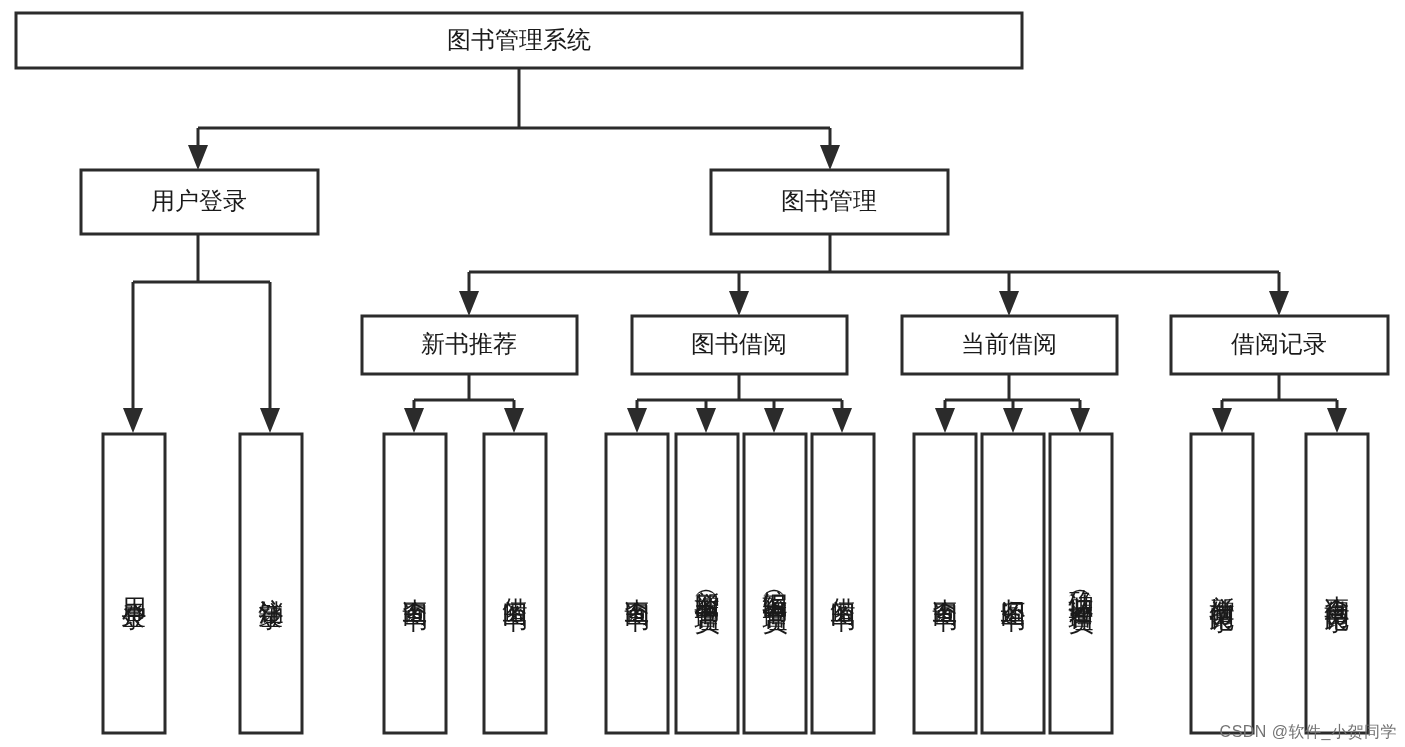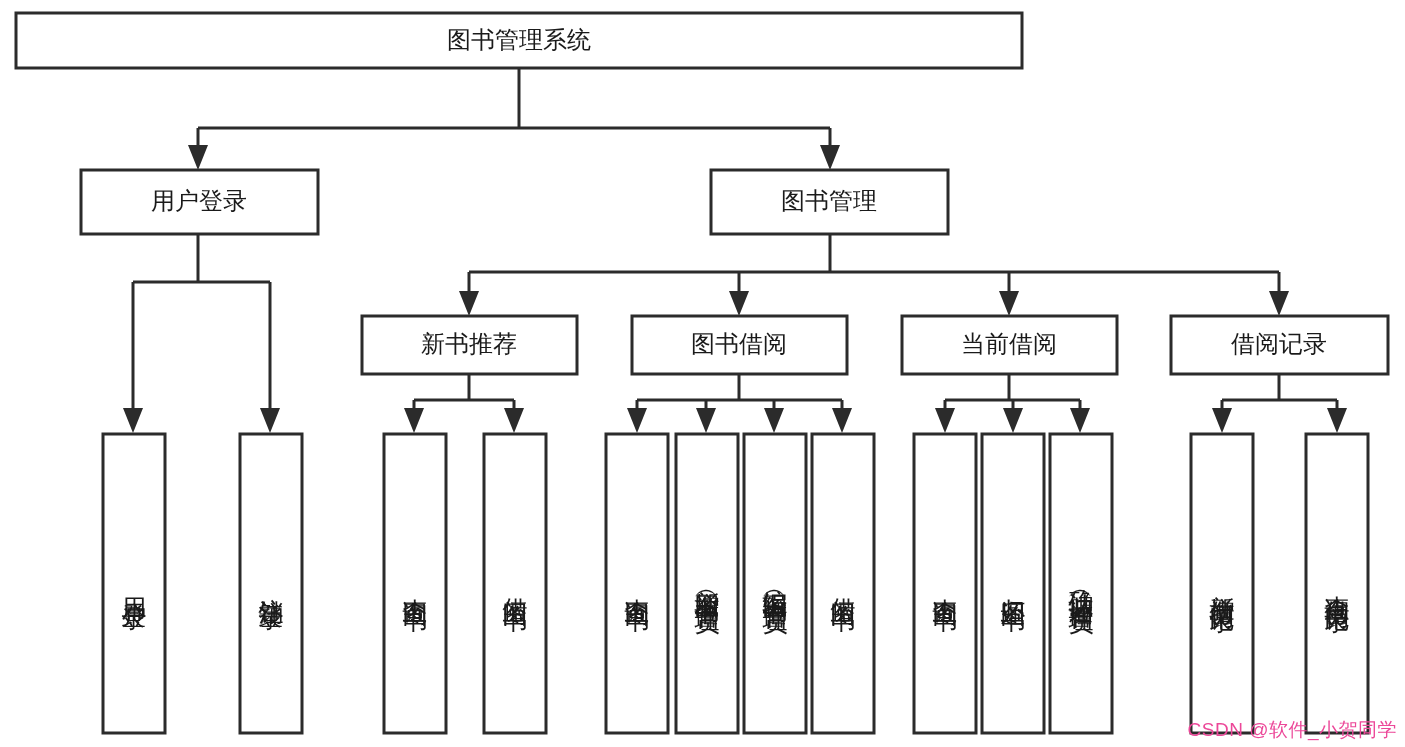--- a/index.html
+++ b/index.html
@@ -61,22 +61,22 @@
     justify-content: center;
     text-align: center;
     white-space: nowrap;
     pointer-events: none;
   }
   .watermark {
     position: absolute;
     right: 8px;
     bottom: 4px;
     font-family: "Liberation Sans", "DejaVu Sans", sans-serif;
-    font-size: 19px;
-    color: #ec4899;
+    font-size: 16px;
+    color: #737373;
     white-space: nowrap;
     letter-spacing: 0.5px;
   }
 </style>
 </head>
 <body>
 
 <div id="diagram-root">
 
   <svg class="diagram-canvas" viewBox="0 0 1405 747">

